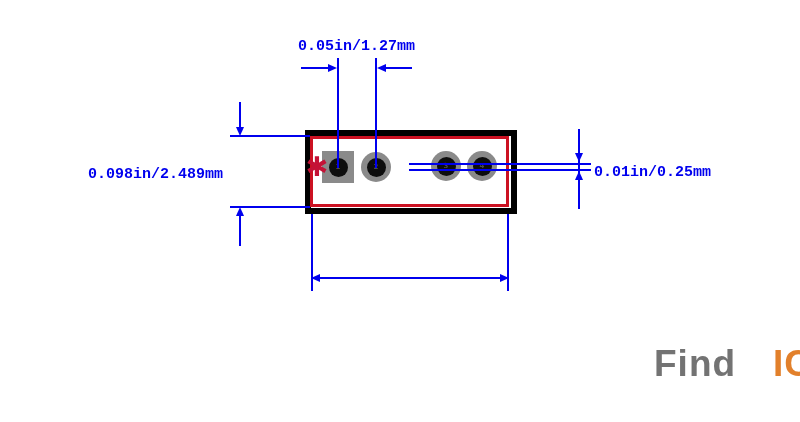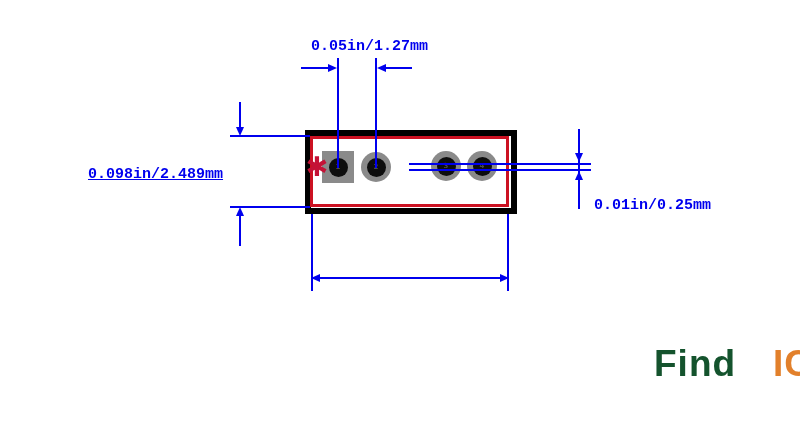--- a/index.html
+++ b/index.html
@@ -50,21 +50,21 @@
   .dim-label {
     position:absolute; color:#0000ee; white-space:nowrap;
     font:bold 15px "Liberation Mono","DejaVu Sans Mono",monospace;
   }
   
   .logo-main {
     position:absolute; left:654px; top:344px;
     font:800 37px "Liberation Sans","DejaVu Sans",sans-serif; line-height:1.1;
     letter-spacing:1px;
   }
-  .logo-find { color:#14532d;text-align:right; }
+  .logo-find { color:#737373;text-align:right; }
   .logo-ic { color:#e2802b;margin-left:37px; }
   .logo-domain {
     position:absolute; left:652px; top:388px;
     font:500 18px "Liberation Sans","DejaVu Sans",sans-serif;
     letter-spacing:2.5px; color:#7d7d7d;
   }
 </style>
 </head>
 <body>
 
@@ -89,42 +89,42 @@
     </div>
   </div>
   <div class="pad round" id="pad4">
     <div class="pad-hole">
       <span>4</span>
     </div>
   </div>
 
   <div class="pin1">✱</div>
 
-  <div class="dim-label" style="left:311px; top:38px;">0.05in/1.27mm</div>
+  <div class="dim-label" style="left:298px; top:38px;">0.05in/1.27mm</div>
   <div class="h-line" style="left:301px; top:67px; width:28px;"></div>
   <div class="arr r" style="left:328px; top:64px;"></div>
   <div class="arr l" style="left:377px; top:64px;"></div>
   <div class="h-line" style="left:386px; top:67px; width:26px;"></div>
   <div class="v-line" style="left:337px; top:58px; height:110px;"></div>
   <div class="v-line" style="left:375px; top:58px; height:110px;"></div>
 
-  <div class="dim-label" style="left:88px; top:166px;text-decoration:underline;">0.098in/2.489mm</div>
+  <div class="dim-label" style="left:88px; top:166px;">0.098in/2.489mm</div>
   <div class="v-line" style="left:239px; top:102px; height:26px;"></div>
   <div class="arr d" style="left:236px; top:127px;"></div>
   <div class="h-line" style="left:230px; top:135px; width:80px;"></div>
   <div class="h-line" style="left:230px; top:206px; width:80px;"></div>
   <div class="arr u" style="left:236px; top:207px;"></div>
   <div class="v-line" style="left:239px; top:216px; height:30px;"></div>
 
   <div class="h-line" style="left:409px; top:163px; width:182px;"></div>
   <div class="h-line" style="left:409px; top:169px; width:182px;"></div>
   <div class="v-line" style="left:578px; top:129px; height:80px;"></div>
   <div class="arr d" style="left:575px; top:153px;"></div>
   <div class="arr u" style="left:575px; top:171px;"></div>
-  <div class="dim-label" style="left:594px; top:164px;margin-top:33px;">0.01in/0.25mm</div>
+  <div class="dim-label" style="left:594px; top:164px;">0.01in/0.25mm</div>
 
   <div class="v-line" style="left:311px; top:214px; height:77px;"></div>
   <div class="v-line" style="left:507px; top:214px; height:77px;"></div>
   <div class="arr l" style="left:311px; top:274px;"></div>
   <div class="h-line" style="left:319px; top:277px; width:182px;"></div>
   <div class="arr r" style="left:500px; top:274px;"></div>
 
   <div class="logo-main">
     <span class="logo-find">Find</span><span class="logo-ic">IC</span>
   </div>

